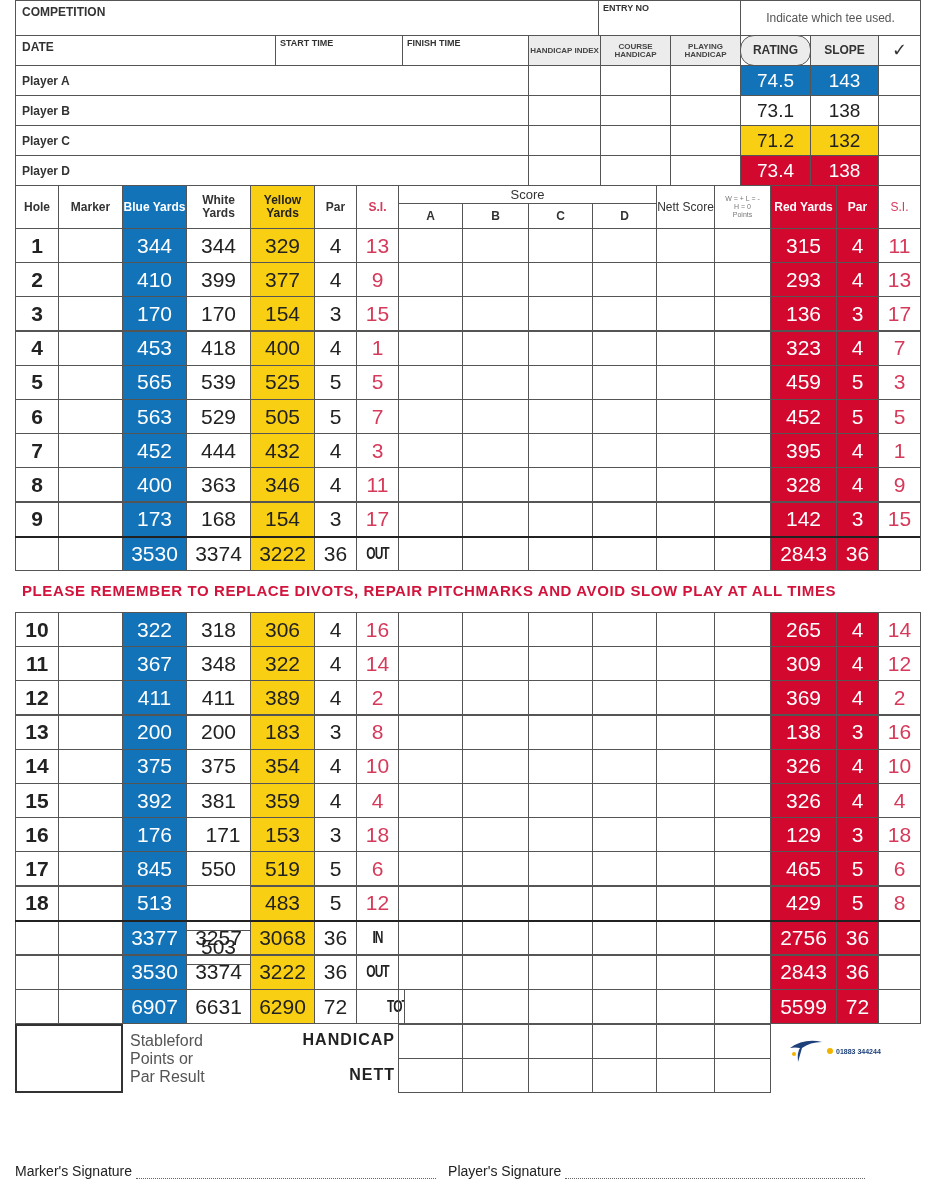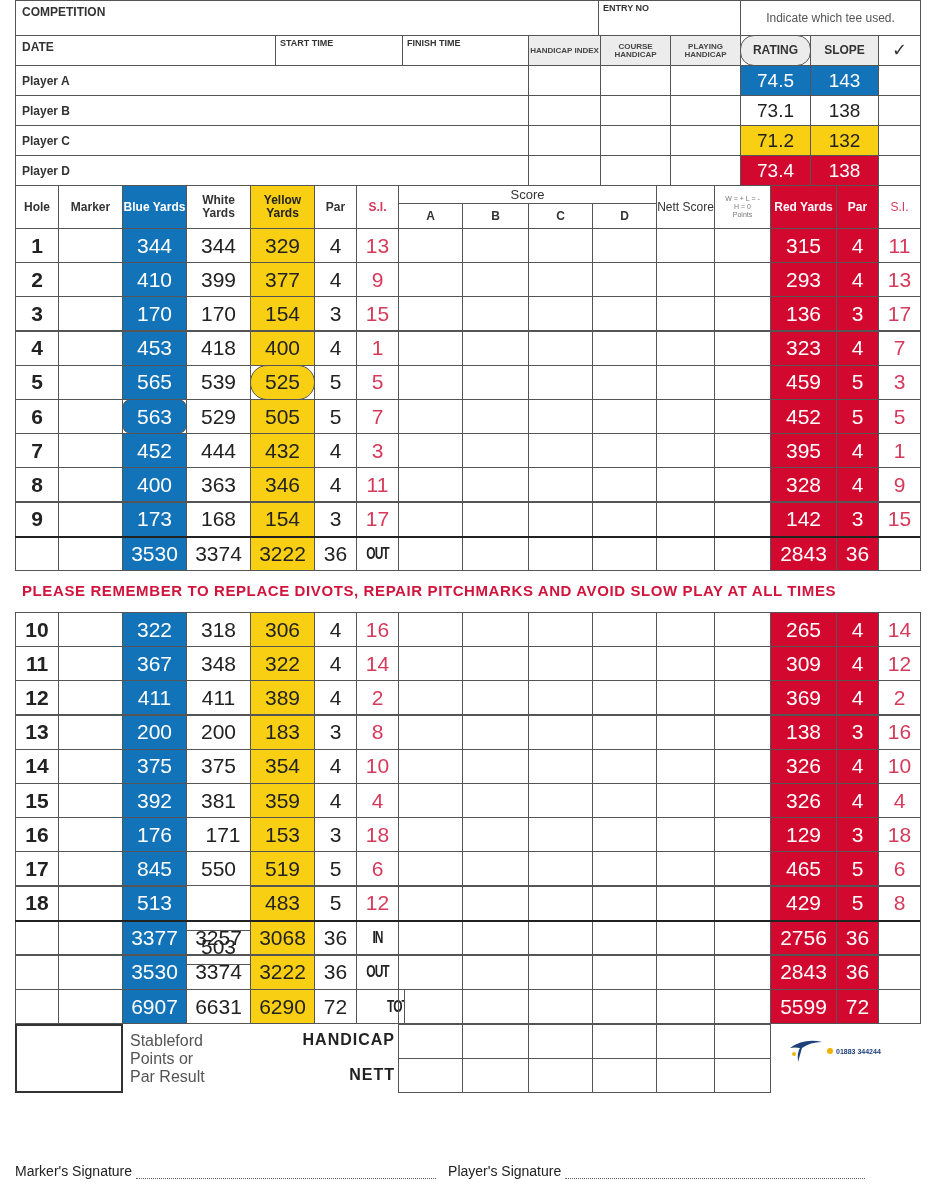--- a/index.html
+++ b/index.html
@@ -148,35 +148,35 @@
     <div class="cell " style="left: 592px; top: 330.6px; width: 65px; height: 35px;"></div>
     <div class="cell " style="left: 656px; top: 330.6px; width: 59px; height: 35px;"></div>
     <div class="cell " style="left: 714px; top: 330.6px; width: 57px; height: 35px;"></div>
     <div class="cell num red" style="left: 770px; top: 330.6px; width: 67px; height: 35px;">323</div>
     <div class="cell num red" style="left: 836px; top: 330.6px; width: 43px; height: 35px;">4</div>
     <div class="cell num si" style="left: 878px; top: 330.6px; width: 43px; height: 35px;">7</div>
     <div class="cell big" style="left: 15px; top: 364.8px; width: 44px; height: 35px;">5</div>
     <div class="cell " style="left: 58px; top: 364.8px; width: 65px; height: 35px;"></div>
     <div class="cell num blue" style="left: 122px; top: 364.8px; width: 65px; height: 35px;">565</div>
     <div class="cell num" style="left: 186px; top: 364.8px; width: 65px; height: 35px;">539</div>
-    <div class="cell num yellow" style="left: 250px; top: 364.8px; width: 65px; height: 35px; border-radius: 17px;">525</div>
+    <div class="cell num yellow" style="left: 250px; top: 364.8px; width: 65px; height: 35px;">525</div>
     <div class="cell num" style="left: 314px; top: 364.8px; width: 43px; height: 35px;">5</div>
     <div class="cell num si" style="left: 356px; top: 364.8px; width: 43px; height: 35px;">5</div>
     <div class="cell " style="left: 398px; top: 364.8px; width: 65px; height: 35px;"></div>
     <div class="cell " style="left: 462px; top: 364.8px; width: 67px; height: 35px;"></div>
     <div class="cell " style="left: 528px; top: 364.8px; width: 65px; height: 35px;"></div>
     <div class="cell " style="left: 592px; top: 364.8px; width: 65px; height: 35px;"></div>
     <div class="cell " style="left: 656px; top: 364.8px; width: 59px; height: 35px;"></div>
     <div class="cell " style="left: 714px; top: 364.8px; width: 57px; height: 35px;"></div>
     <div class="cell num red" style="left: 770px; top: 364.8px; width: 67px; height: 35px;">459</div>
     <div class="cell num red" style="left: 836px; top: 364.8px; width: 43px; height: 35px;">5</div>
     <div class="cell num si" style="left: 878px; top: 364.8px; width: 43px; height: 35px;">3</div>
     <div class="cell big" style="left: 15px; top: 399px; width: 44px; height: 35px;">6</div>
     <div class="cell " style="left: 58px; top: 399px; width: 65px; height: 35px;"></div>
-    <div class="cell num blue" style="left: 122px; top: 399px; width: 65px; height: 35px; border-radius: 9px;">563</div>
+    <div class="cell num blue" style="left: 122px; top: 399px; width: 65px; height: 35px;">563</div>
     <div class="cell num" style="left: 186px; top: 399px; width: 65px; height: 35px;">529</div>
     <div class="cell num yellow" style="left: 250px; top: 399px; width: 65px; height: 35px;">505</div>
     <div class="cell num" style="left: 314px; top: 399px; width: 43px; height: 35px;">5</div>
     <div class="cell num si" style="left: 356px; top: 399px; width: 43px; height: 35px;">7</div>
     <div class="cell " style="left: 398px; top: 399px; width: 65px; height: 35px;"></div>
     <div class="cell " style="left: 462px; top: 399px; width: 67px; height: 35px;"></div>
     <div class="cell " style="left: 528px; top: 399px; width: 65px; height: 35px;"></div>
     <div class="cell " style="left: 592px; top: 399px; width: 65px; height: 35px;"></div>
     <div class="cell " style="left: 656px; top: 399px; width: 59px; height: 35px;"></div>
     <div class="cell " style="left: 714px; top: 399px; width: 57px; height: 35px;"></div>

